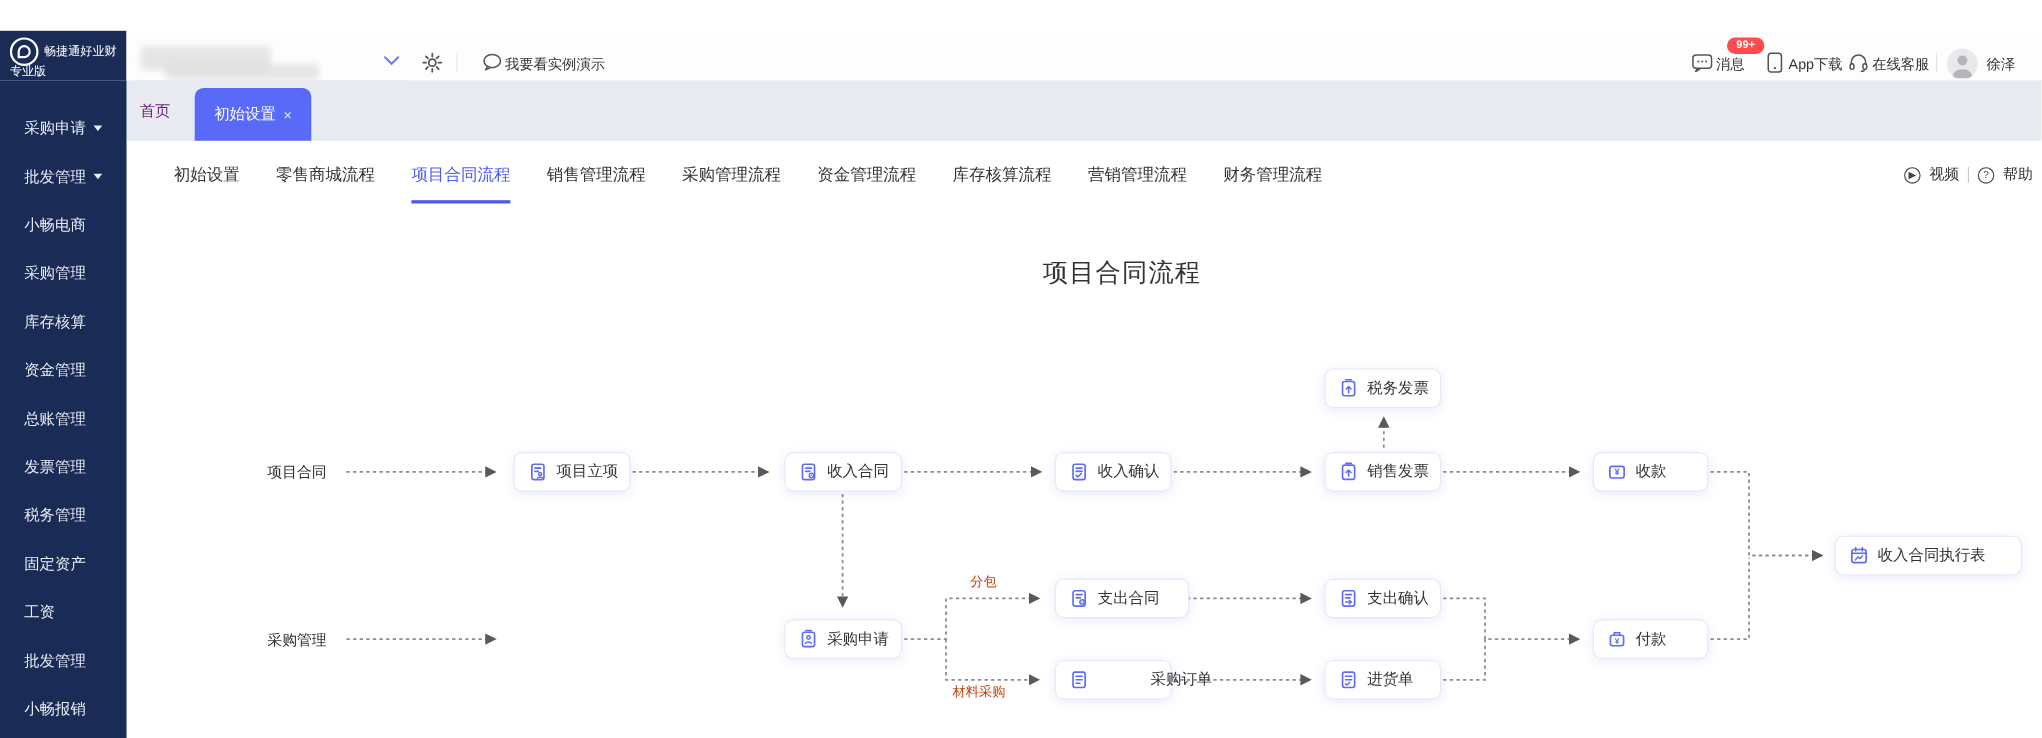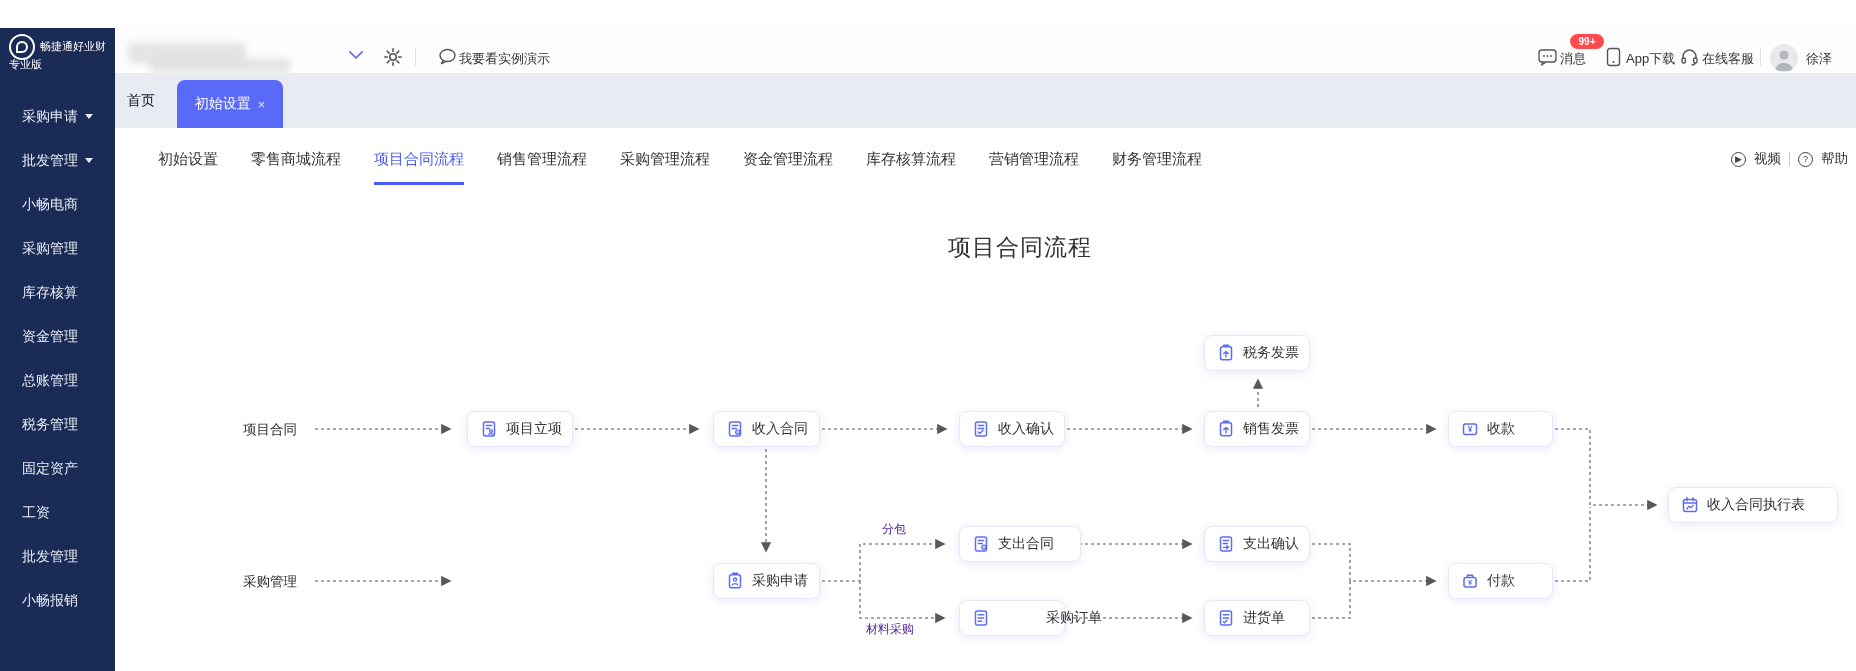--- a/index.html
+++ b/index.html
@@ -25,21 +25,21 @@
   .badge{
     position:absolute;left:1570px;top:34px;min-width:26px;height:15px;padding:0 4px;
     background:#ff4b50;border-radius:8px;color:#fff;font-size:10px;line-height:15px;
     text-align:center;font-weight:bold;box-shadow:0 0 0 2px #fff;
   }
   .avatar{left:1770px;top:44px;width:28px;height:28px;border-radius:50%;background:#e9e9ec;overflow:hidden;}
   .avatar svg{display:block;margin:3px auto 0;}
 
   
   .tabstrip{left:115px;top:73px;width:1741px;height:55px;background:#e8ebf2;}
-  .wtab-home{left:127px;top:92px;width:40px;font-size:14px;color:#0f172a;cursor:pointer;}
+  .wtab-home{left:127px;top:92px;width:40px;font-size:14px;color:#701a75;cursor:pointer;}
   .wtab-active{
     left:177px;top:80px;width:106px;height:48px;background:#5a6af8;border-radius:8px 8px 0 0;
     color:#fff;font-size:14px;display:flex;align-items:center;justify-content:center;gap:7px;cursor:pointer;
   }
   .wtab-close{font-size:13px;opacity:.85;cursor:pointer;}
 
   
   .sidebar{left:0;top:73px;width:115px;height:598px;background:#1a2b55;}
   .side-item{
     height:44px;line-height:44px;padding-left:22px;font-size:14px;color:#e8ecf5;
@@ -52,21 +52,21 @@
   .flowtabs{left:158px;top:148px;display:flex;gap:33px;}
   .ftab{font-size:15px;color:#333;padding:2px 0 13px 0;cursor:pointer;white-space:nowrap;}
   .ftab.active{color:#4a5cf0;border-bottom:3px solid #4a5cf0;}
   .help-zone{right:8px;top:150px;position:absolute;display:flex;align-items:center;gap:8px;font-size:13.5px;color:#333;}
   .ring{width:15px;height:15px;border:1.4px solid #444;border-radius:50%;display:inline-flex;align-items:center;justify-content:center;font-size:9px;color:#444;box-sizing:border-box;}
   .vline{width:1px;height:14px;background:#c9c9c9;}
 
   
   .diagram-title{left:920px;top:232px;width:200px;text-align:center;font-size:23px;color:#333;font-weight:500;letter-spacing:1px;}
   .row-label{font-size:13.5px;color:#2e2e2e;}
-  .branch-label{font-size:12px;color:#4c1d95;}
+  .branch-label{font-size:12px;color:#c2410c;}
   .node{
     position:absolute;height:36px;background:#fff;border:1px solid #e6e8f7;border-radius:8px;
     box-shadow:0 2px 10px rgba(93,108,243,.14);display:flex;align-items:center;
     padding:0 0 0 12px;box-sizing:border-box;cursor:pointer;
   }
   .node .nlabel{font-size:14px;color:#333;margin-left:8px;white-space:nowrap;}
   .node svg{flex:0 0 auto;}
   .connectors{left:0;top:0;width:1856px;height:671px;pointer-events:none;}
 </style>
 </head>
@@ -139,20 +139,21 @@
 
 <div class="abs sidebar">
   <div style="height:21px"></div>
   <div class="side-item"><span>采购申请</span><span class="caret"></span></div>
   <div class="side-item"><span>批发管理</span><span class="caret"></span></div>
   <div class="side-item"><span>小畅电商</span></div>
   <div class="side-item"><span>采购管理</span></div>
   <div class="side-item"><span>库存核算</span></div>
   <div class="side-item"><span>资金管理</span></div>
   <div class="side-item"><span>总账管理</span></div>
+  <div class="side-item"><span>发票管理</span></div>
   <div class="side-item"><span>税务管理</span></div>
   <div class="side-item"><span>固定资产</span></div>
   <div class="side-item"><span>工资</span></div>
   <div class="side-item"><span>批发管理</span></div>
   <div class="side-item"><span>小畅报销</span></div>
 </div>
 
 <div class="abs flowtabs">
   <div class="ftab">初始设置</div>
   <div class="ftab">零售商城流程</div>

